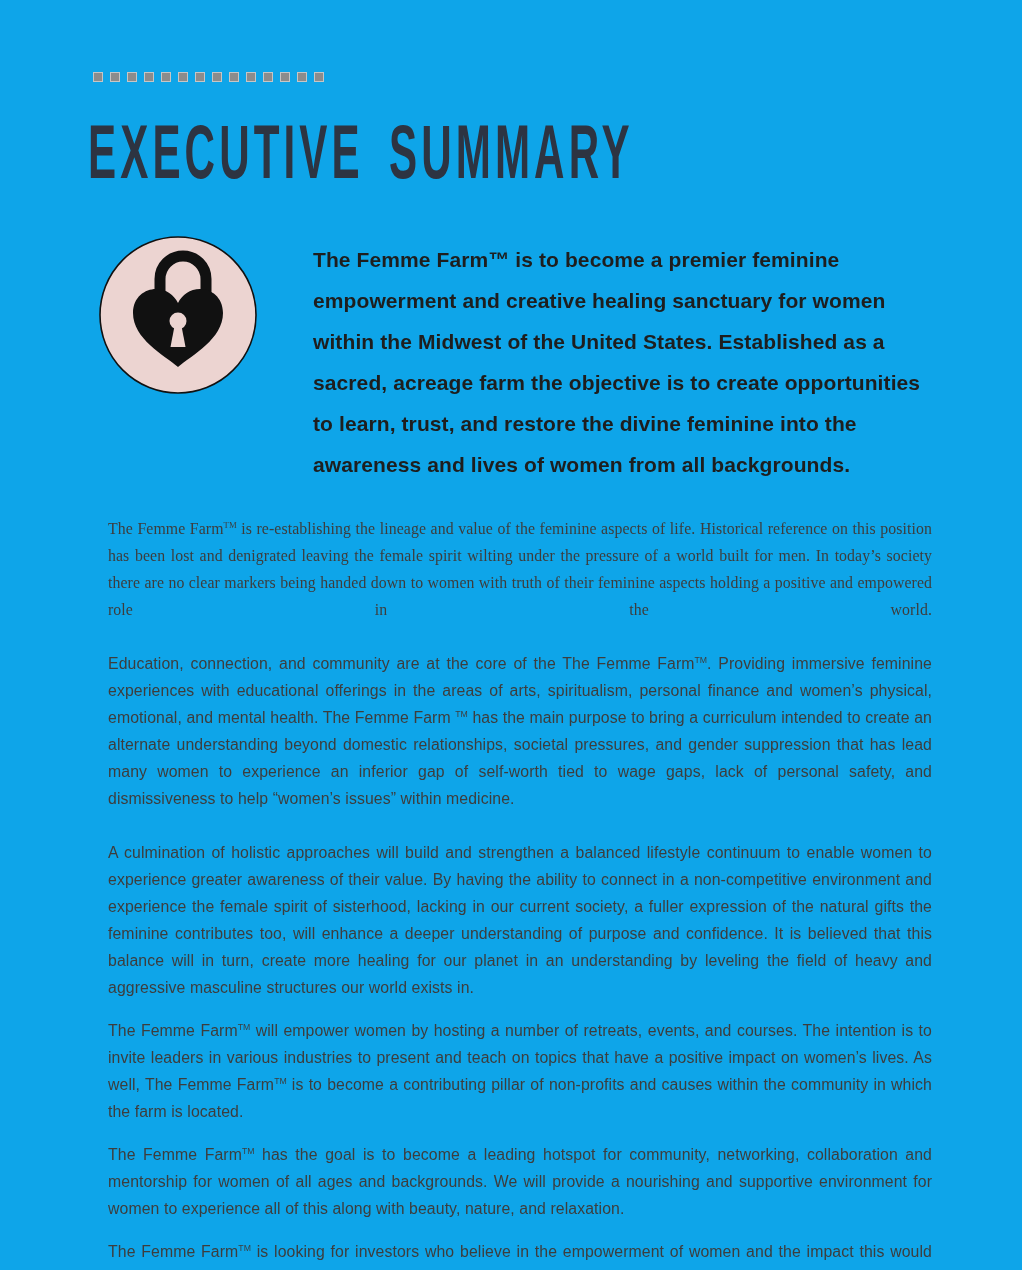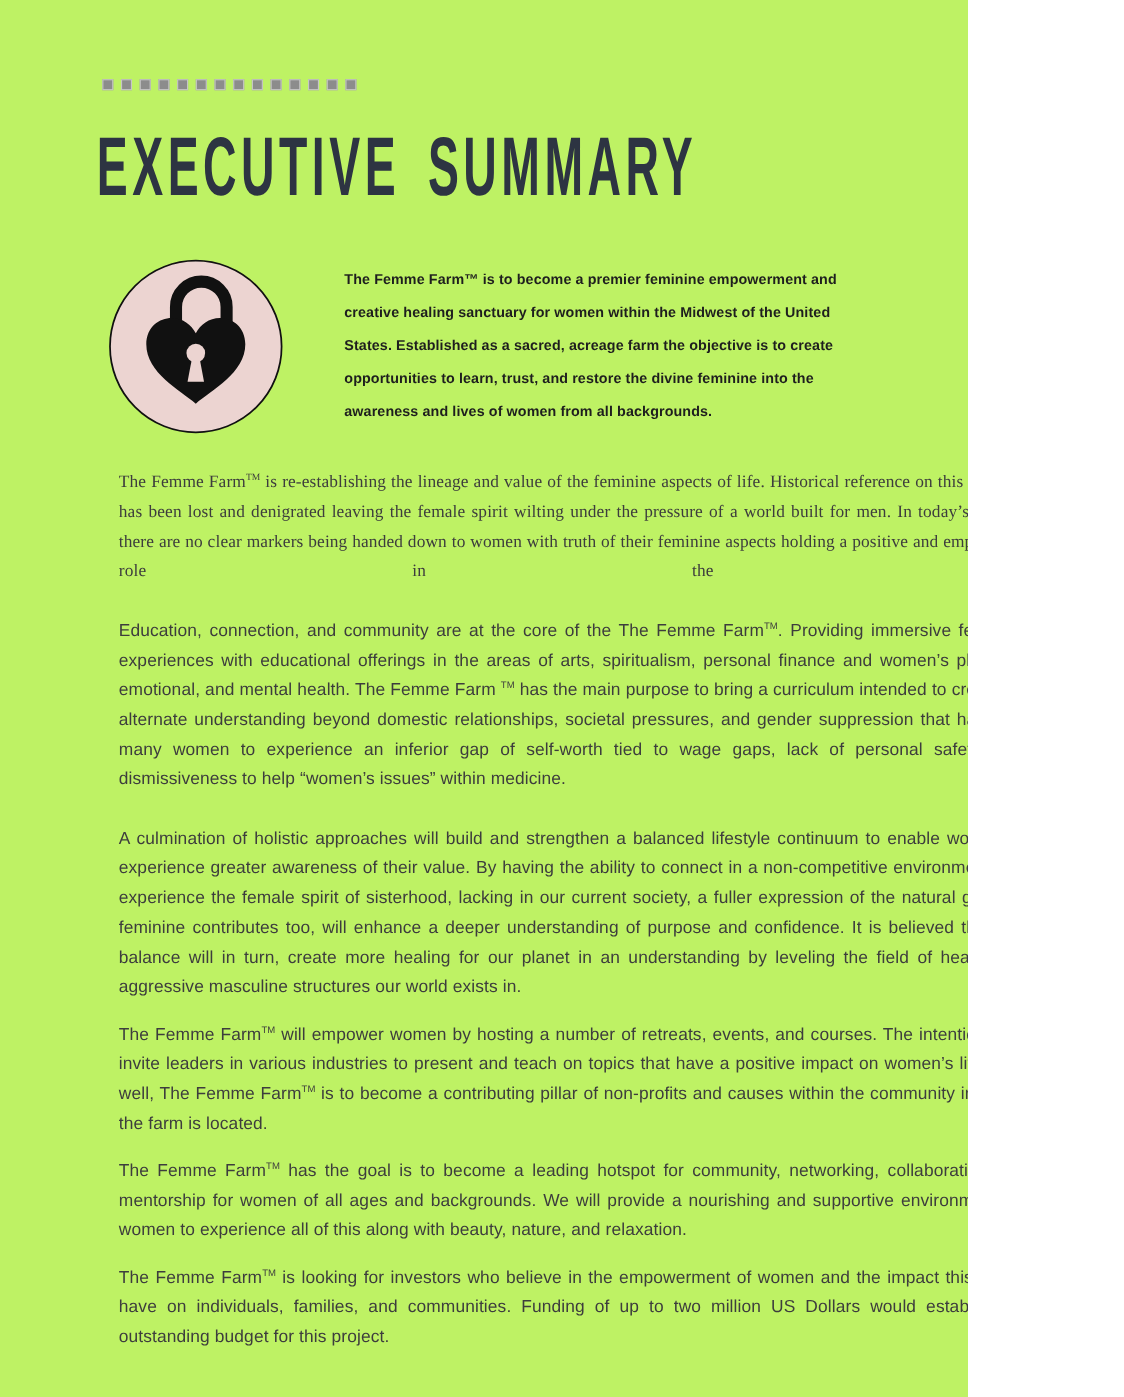--- a/index.html
+++ b/index.html
@@ -5,21 +5,21 @@
   :root{
     --accent-pink:#ecd4d1;
     --heading-color:#2d3442;
     --body-color:#3d3d3d;
     --square-color:#8c8c8c;
     --ink:#111111;
   }
   *{margin:0;padding:0;box-sizing:border-box;}
   html,body{background:#ffffff;}
   .page{
-    width:880px;height:1270px;background:#bef264;position:relative;
+    width:1022px;height:1270px;background:#0ea5e9;position:relative;
     overflow:hidden;font-family:"Liberation Sans", sans-serif;
   }
   
   .decor-squares{
     display:flex;gap:7px;margin:72px 0 0 93px;height:11px;
   }
   .square{
     width:10px;height:10px;background:var(--square-color);
     border:1px solid #c6c6c6;display:inline-block;flex:none;
   }
@@ -36,21 +36,21 @@
     transform:scale(0.68,1.22);transform-origin:left top;
   }
   
   .hero{
     display:flex;align-items:flex-start;
     margin:42px 92px 0 98px;
   }
   .hero-icon{width:160px;height:160px;flex:none;}
   .hero-text{
     margin-left:55px;margin-top:4px;
-    font-size:13px;line-height:30px;font-weight:700;
+    font-size:21px;line-height:41px;font-weight:700;
     color:#1e1e1e;letter-spacing:0.1px;
   }
   
   .body-copy{
     margin:30px 90px 0 108px;width:824px;
     color:var(--body-color);
   }
   .body-copy p{
     font-size:15.8px;line-height:27px;text-align:justify;
     margin:0 0 16px 0;letter-spacing:0.1px;

